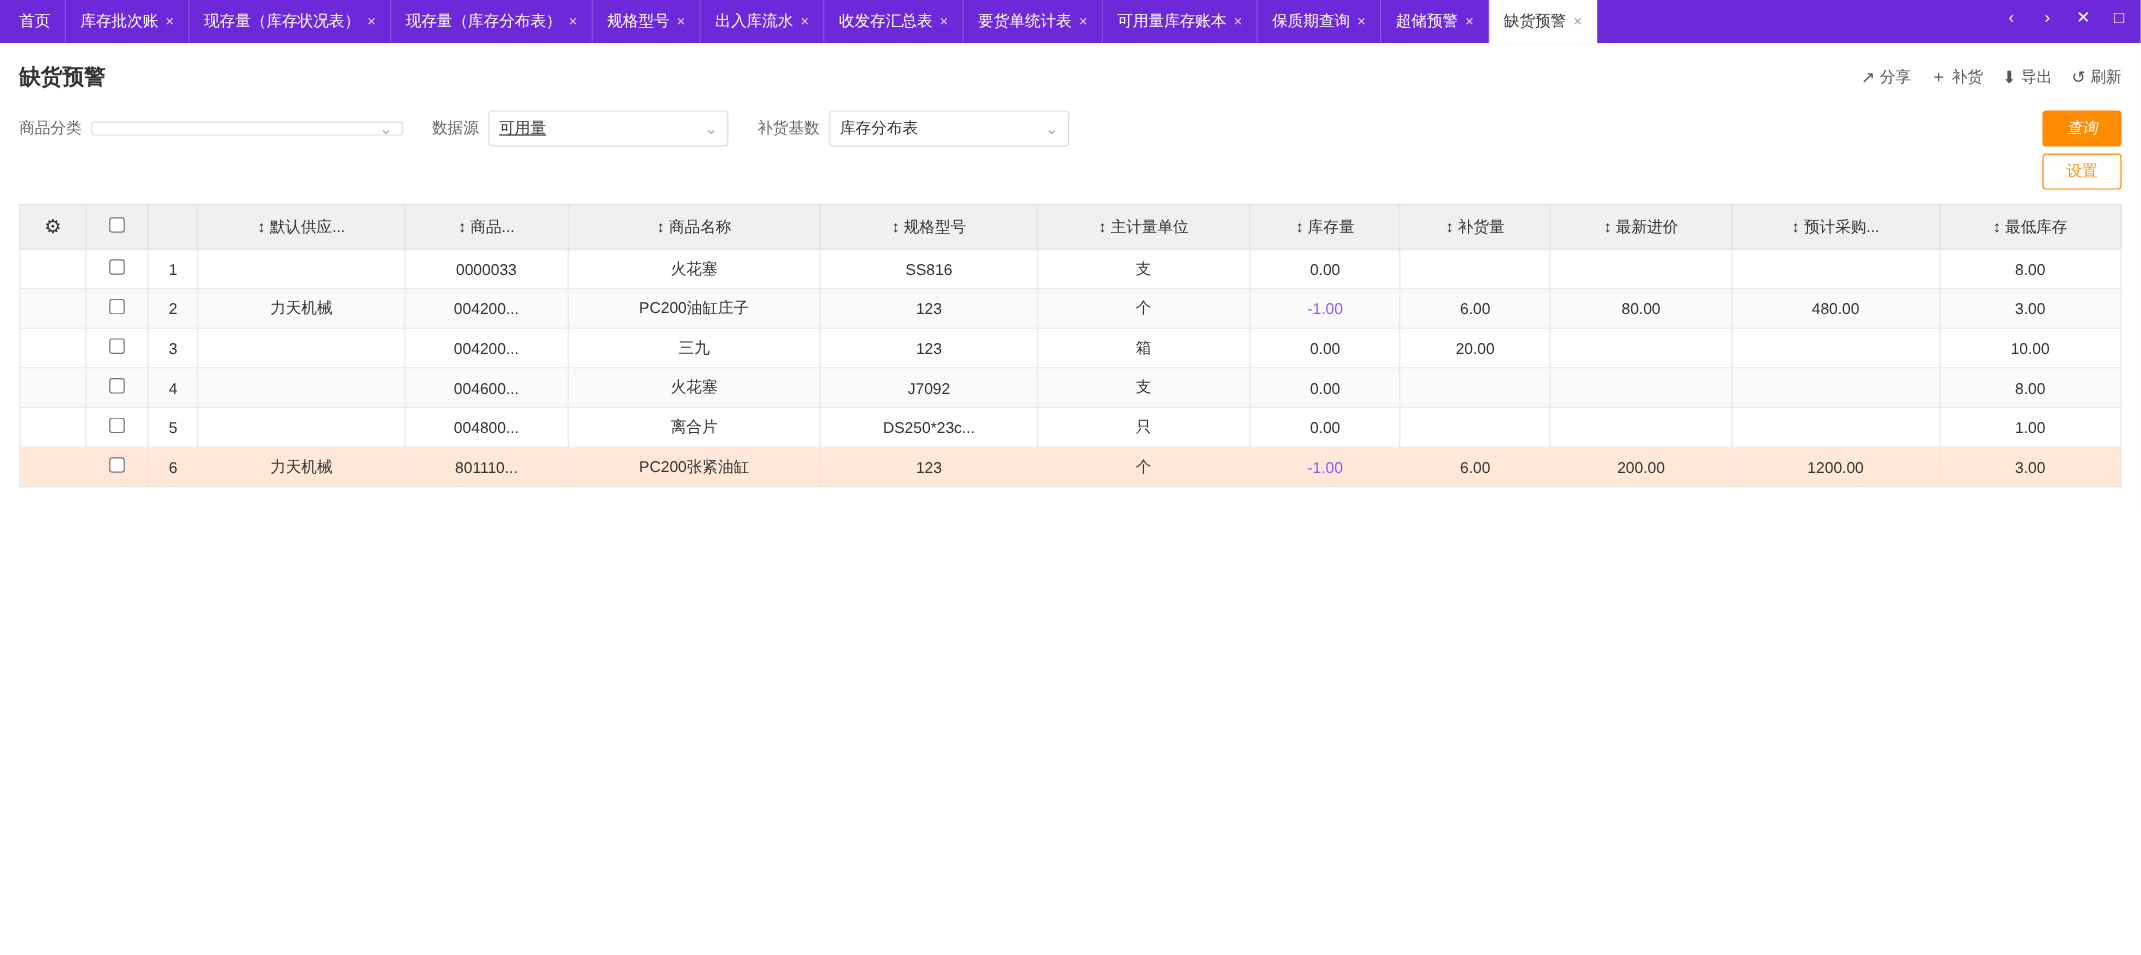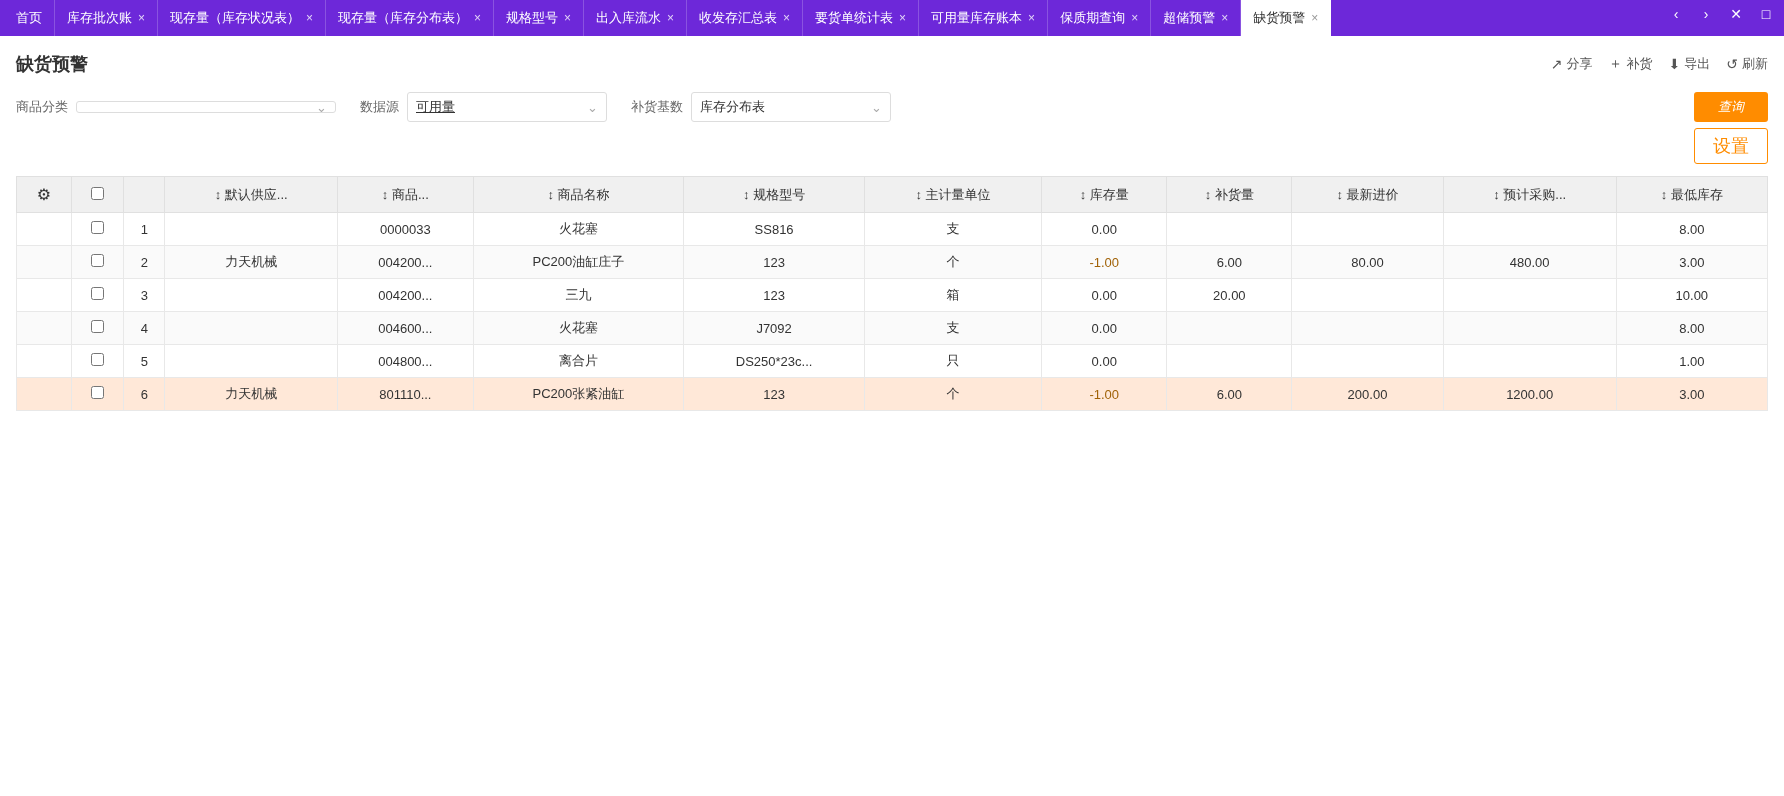--- a/index.html
+++ b/index.html
@@ -130,21 +130,21 @@
       font-size: 13px;
       font-style: italic;
     }
     .btn-settings {
       background: #fff;
       color: #ff8c00;
       border: 1px solid #ff8c00;
       border-radius: 3px;
       padding: 5px 18px;
       cursor: pointer;
-      font-size: 18px;
+      font-size: 13px;
     }
 
     
     .data-table {
       width: 100%;
       border-collapse: collapse;
       border: 1px solid #e8e8e8;
     }
     .data-table th {
       background: #f0f0f0;
@@ -171,21 +171,21 @@
       display: inline-flex;
       align-items: center;
       gap: 3px;
       cursor: pointer;
     }
 
     
     input[type="checkbox"] { cursor: pointer; }
 
     
-    .negative { color: #a16207; }
+    .negative { color: #8b5cf6; }
   </style>
 </head>
 <body>
 
 <div class="tab-bar">
 
   <div id="tabs-container" style="display:flex;align-items:center;height:100%;flex:1;overflow:hidden;">
       <div class="tab-item">
         <span>首页</span>
       </div>

